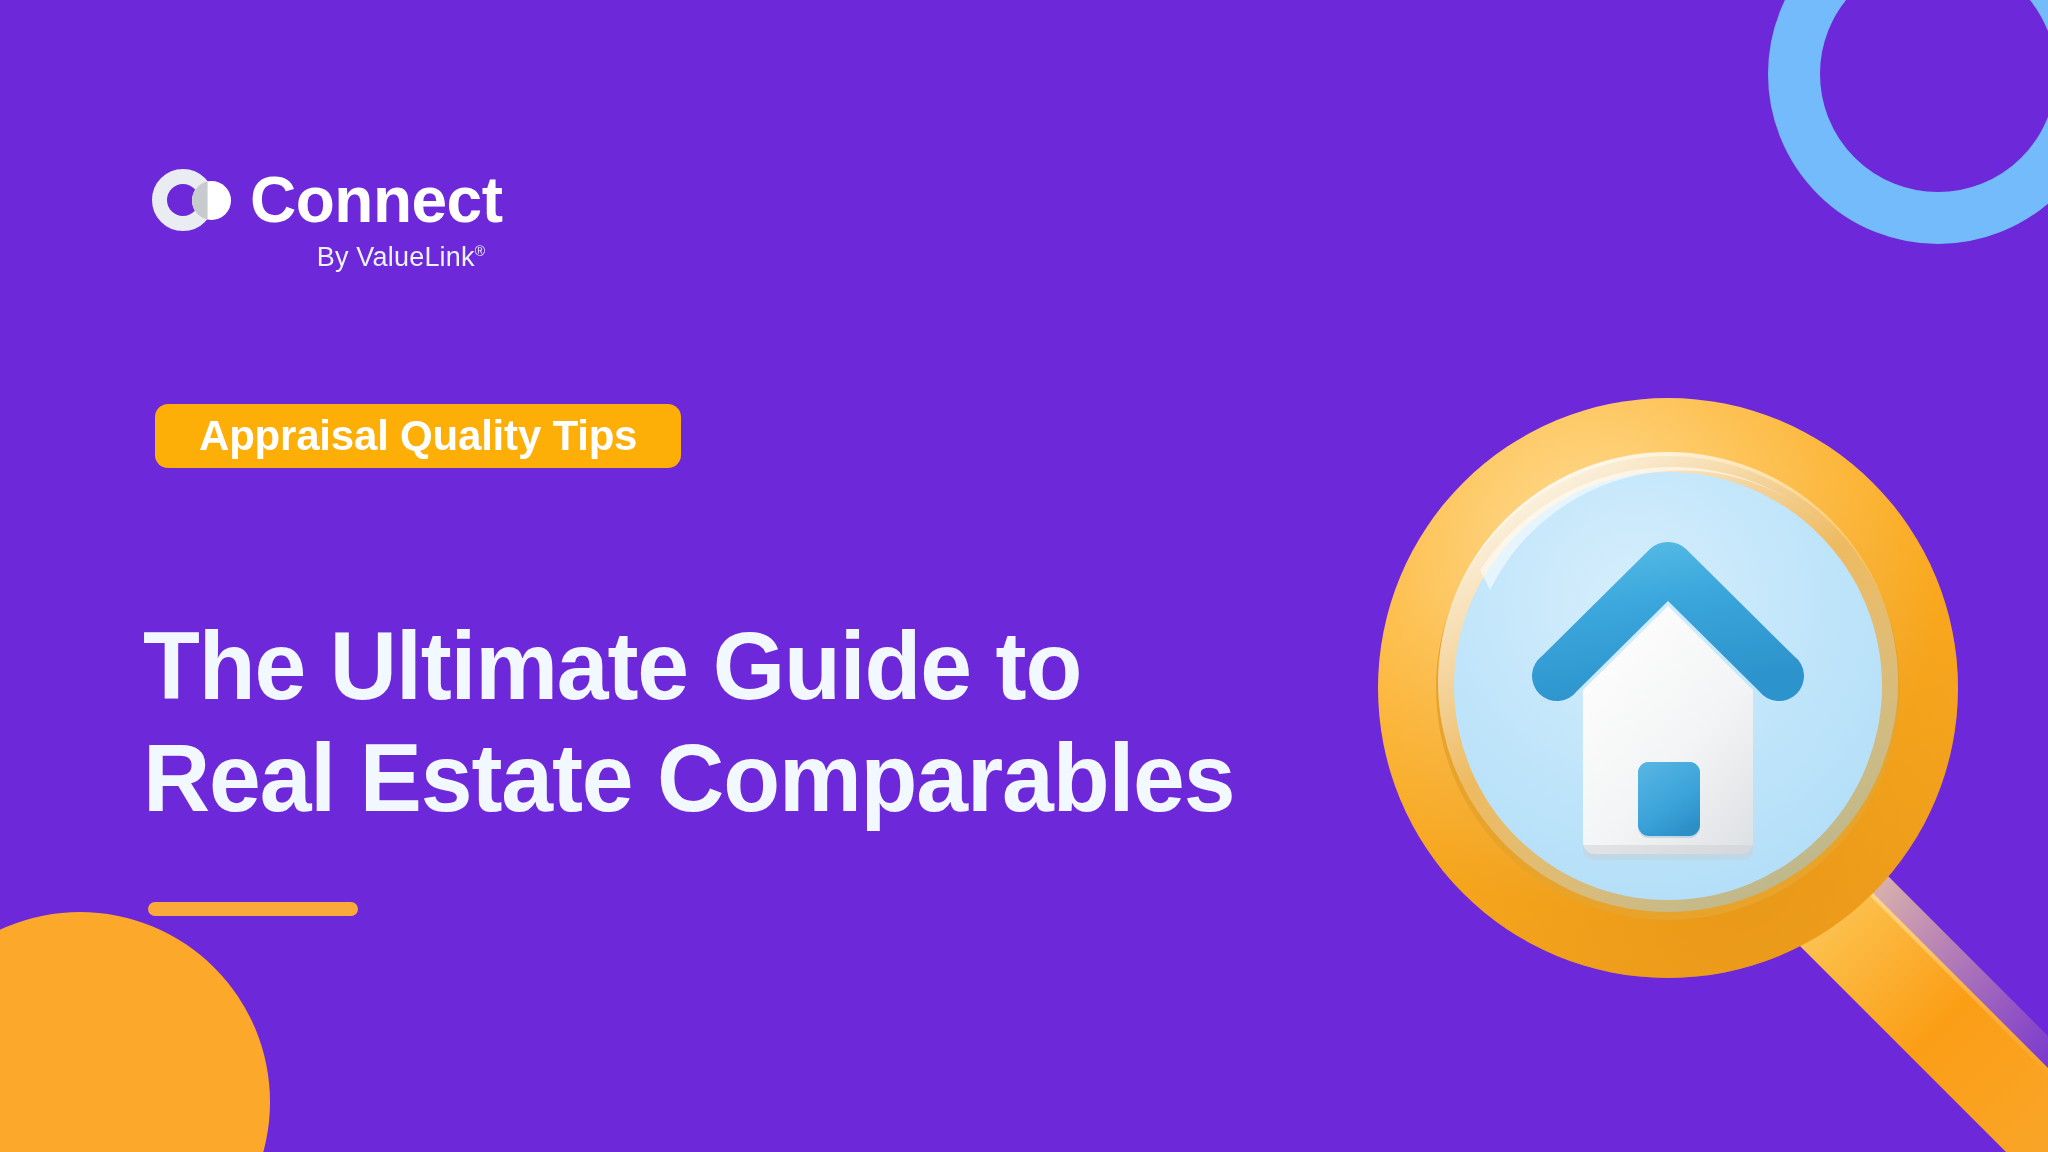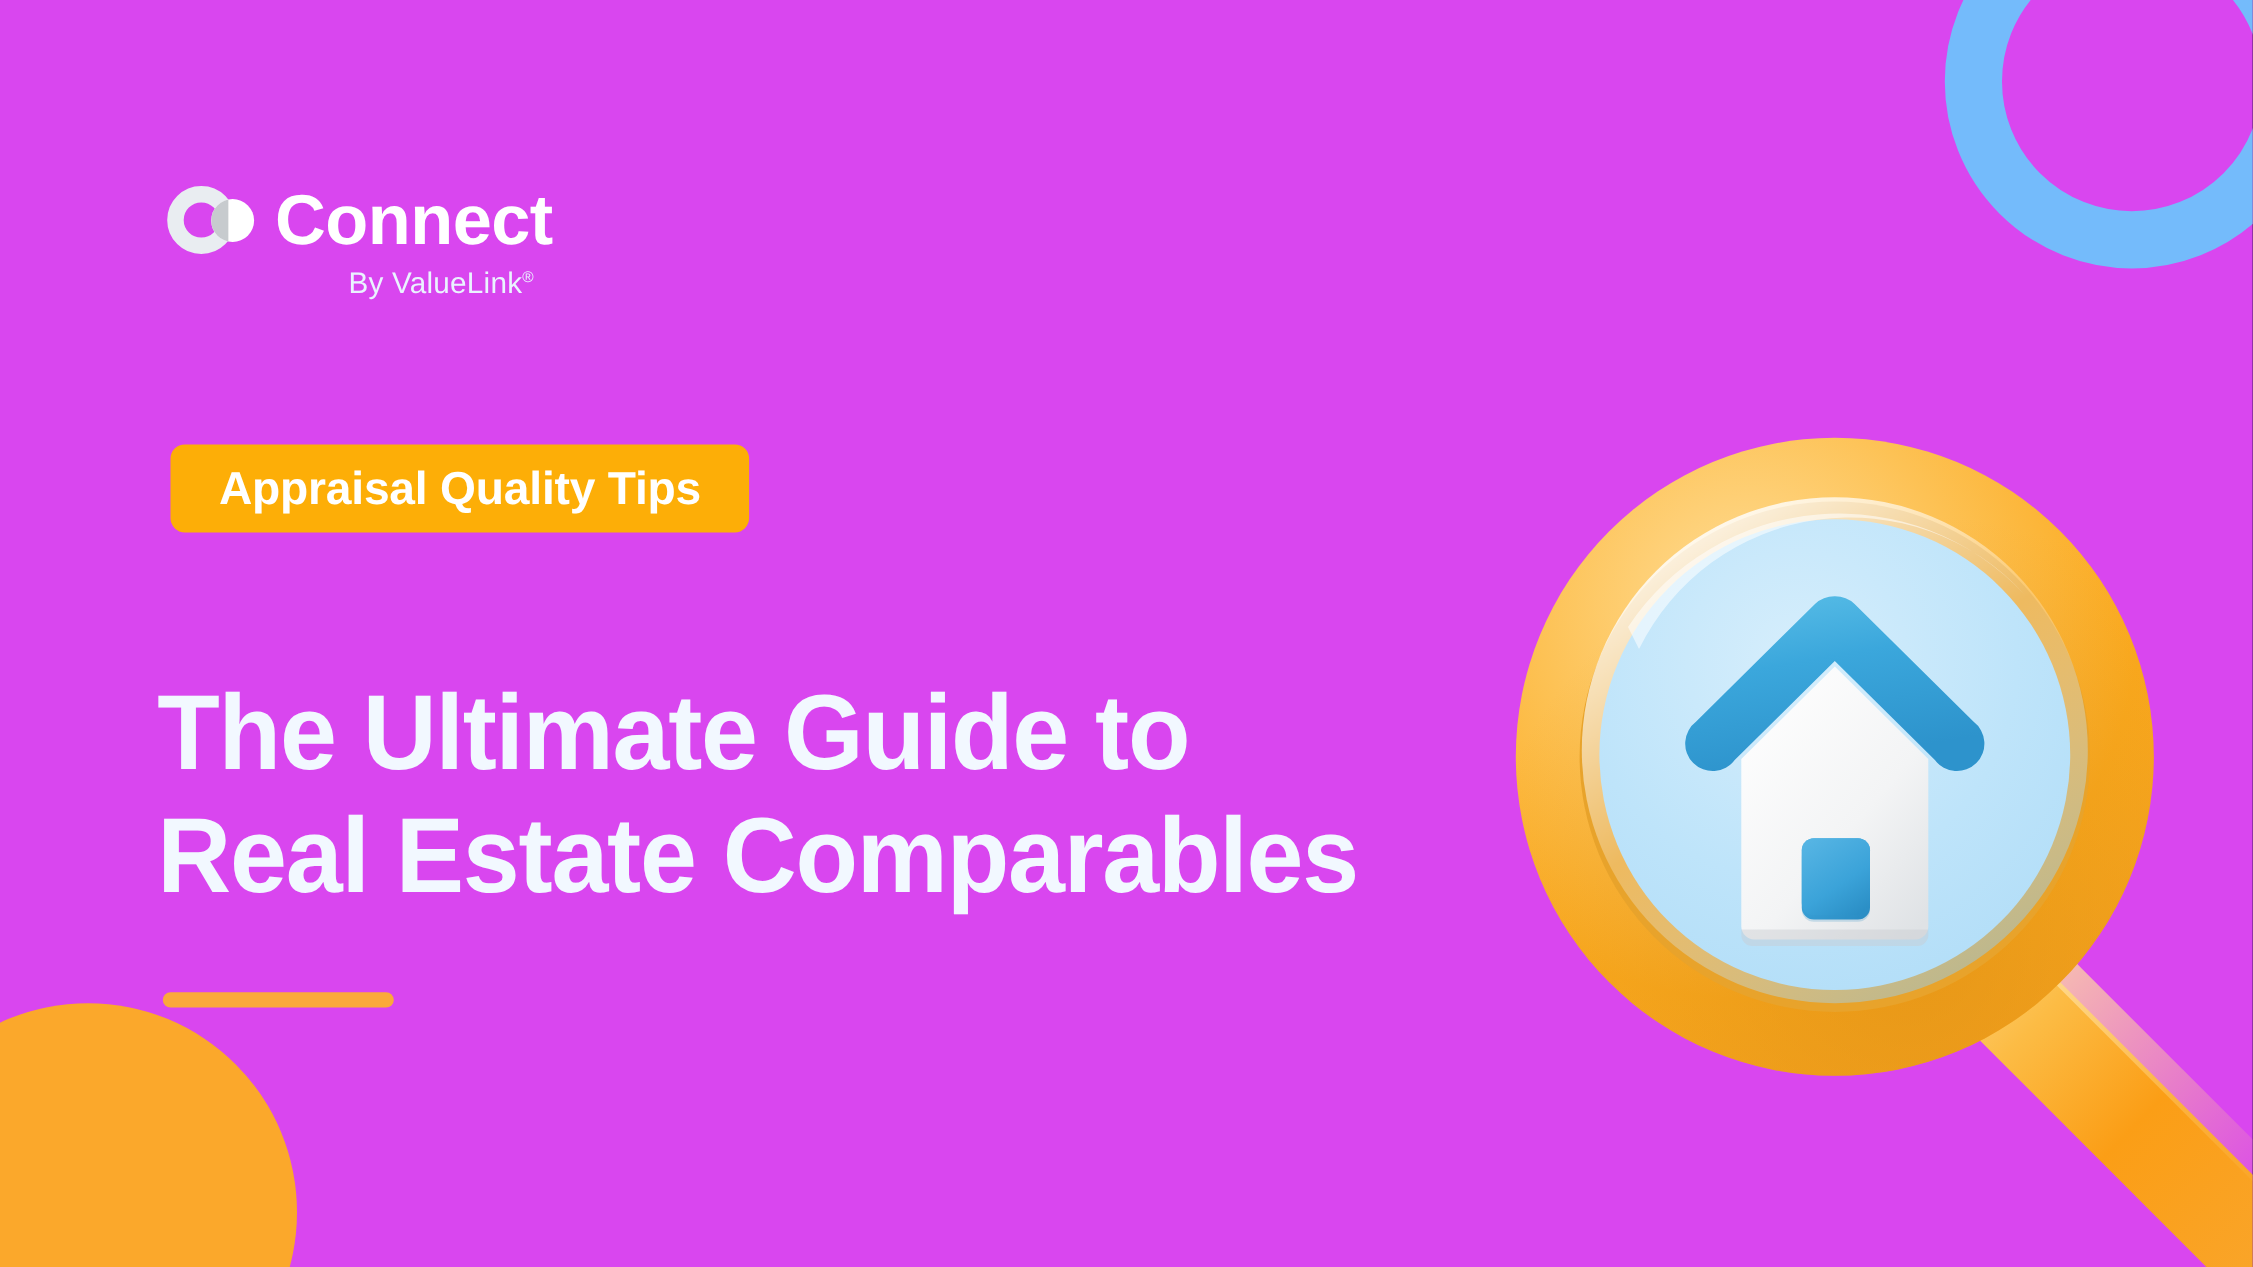--- a/index.html
+++ b/index.html
@@ -5,21 +5,21 @@
   html, body {
     margin: 0;
     padding: 0;
     background: #0b1220;
   }
   .stage {
     position: relative;
     width: 2048px;
     height: 1152px;
     overflow: hidden;
-    background: #d946ef;
+    background: #6d28d9;
     font-family: "Liberation Sans", "DejaVu Sans", sans-serif;
     -webkit-font-smoothing: antialiased;
   }
 
   
   .deco-ring {
     position: absolute;
     top: -96px;
     right: -60px;
     width: 340px;
@@ -104,21 +104,21 @@
   .logo-sub sup {
     font-size: 14px;
     vertical-align: super;
   }
 
   
   .badge {
     position: absolute;
     left: 155px;
     top: 404px;
-    height: 80px;
+    height: 64px;
     padding: 0 44px;
     display: flex;
     align-items: center;
     background: #FDAE07;
     border-radius: 13px;
     color: #FFFFFF;
     font-size: 42px;
     font-weight: 700;
     letter-spacing: -0.2px;
     box-sizing: border-box;

